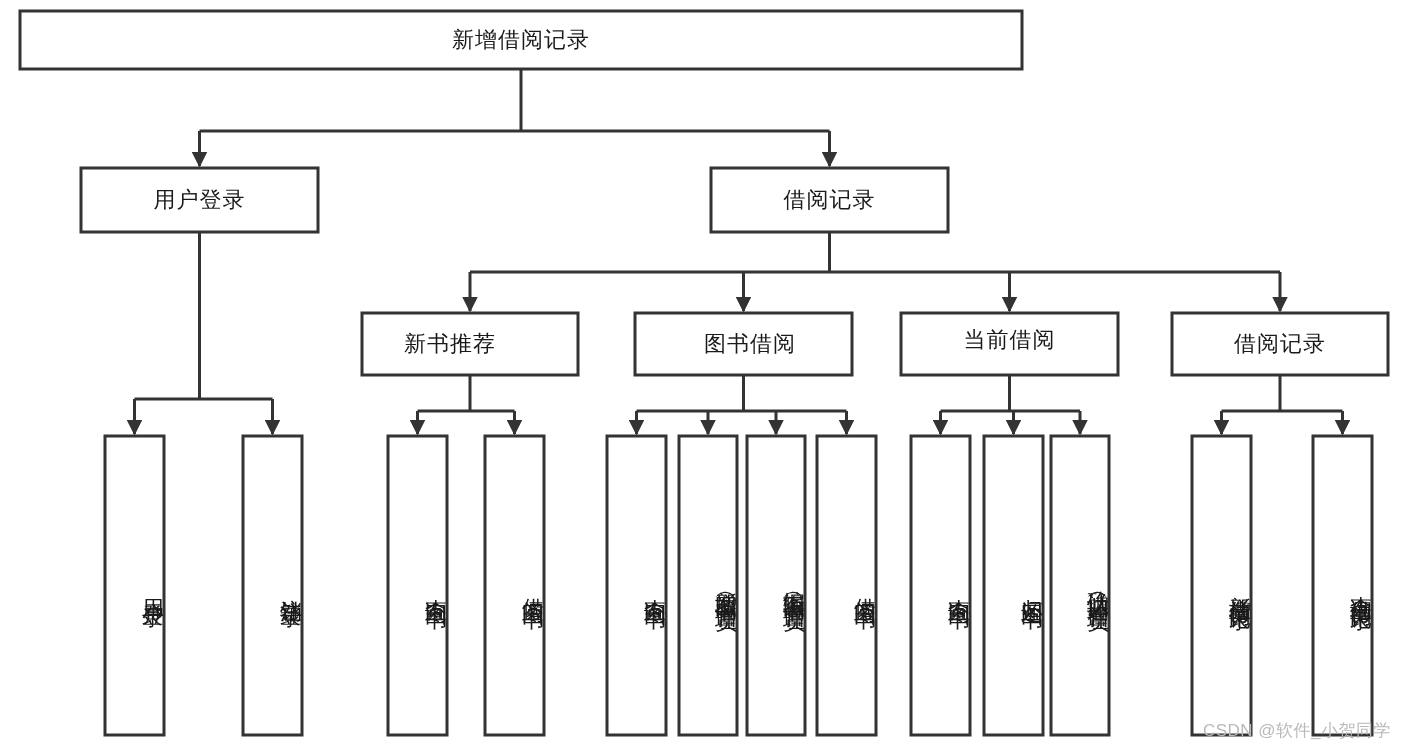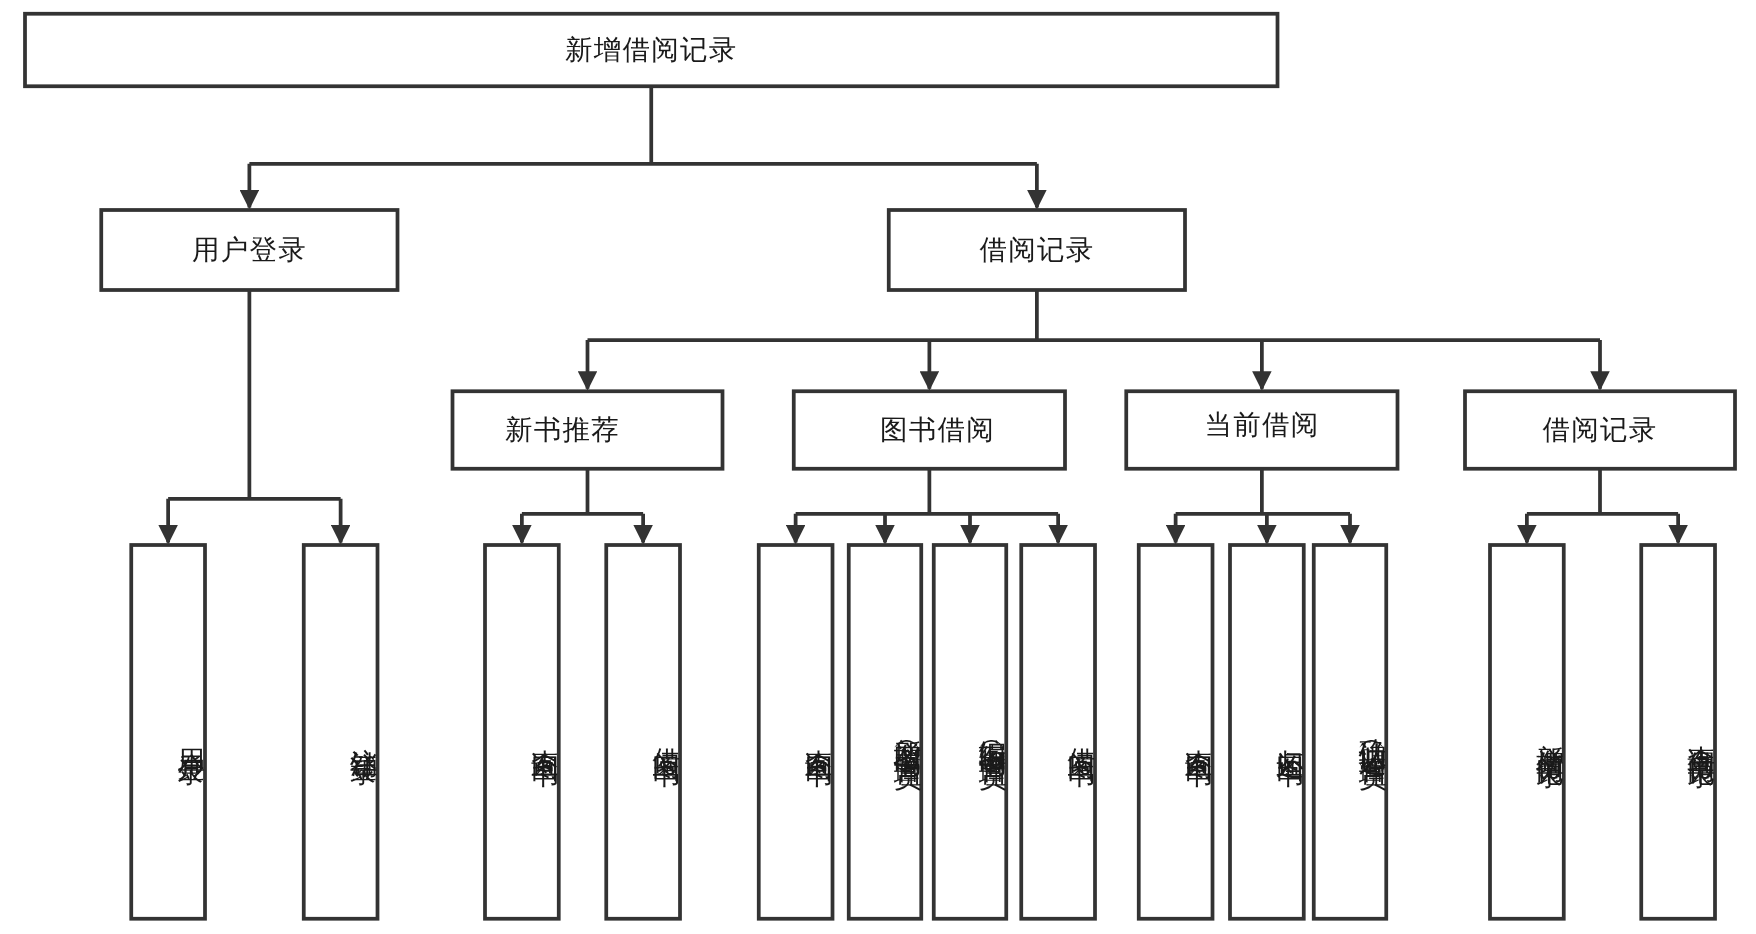--- a/index.html
+++ b/index.html
@@ -195,13 +195,14 @@
         <span>确认归还（管理员）</span>
       </div>
       <div class="leaf-text-wrap" style="left: 1192px; top: 446px; width: 59px; height: 281px;">
         <span>新增借阅记录</span>
       </div>
       <div class="leaf-text-wrap" style="left: 1313px; top: 446px; width: 59px; height: 281px;">
         <span>查询借阅记录</span>
       </div>
     </div>
 
+  <div class="watermark">CSDN @软件_小贺同学</div>
 </div>
 
 </body></html>

